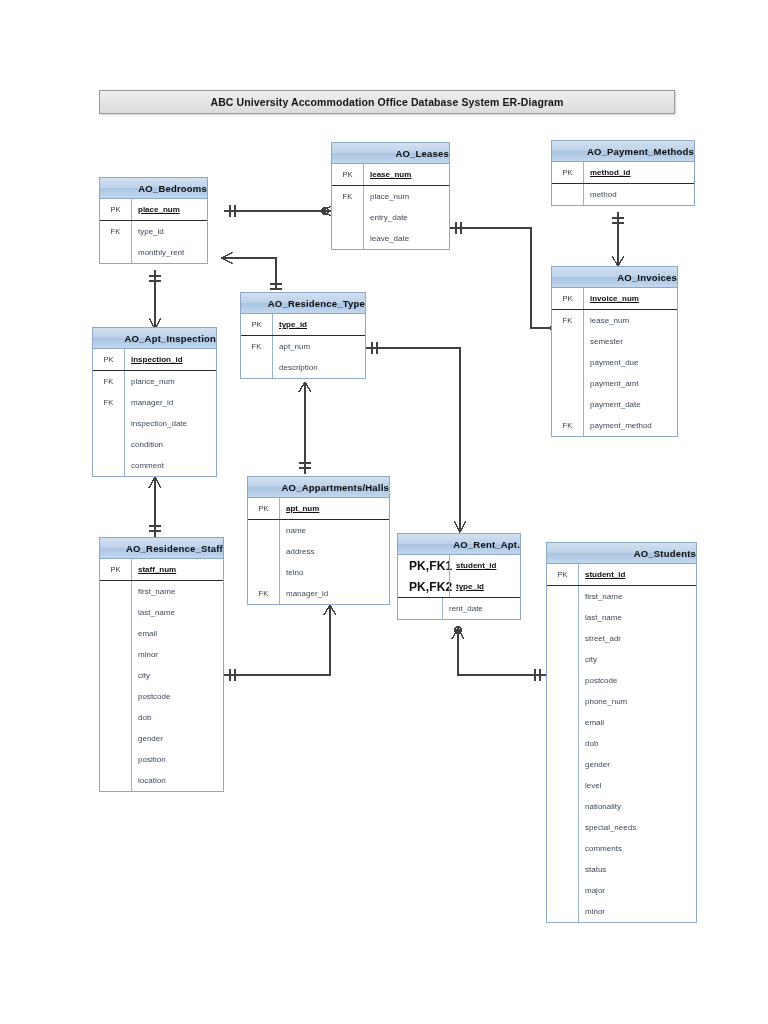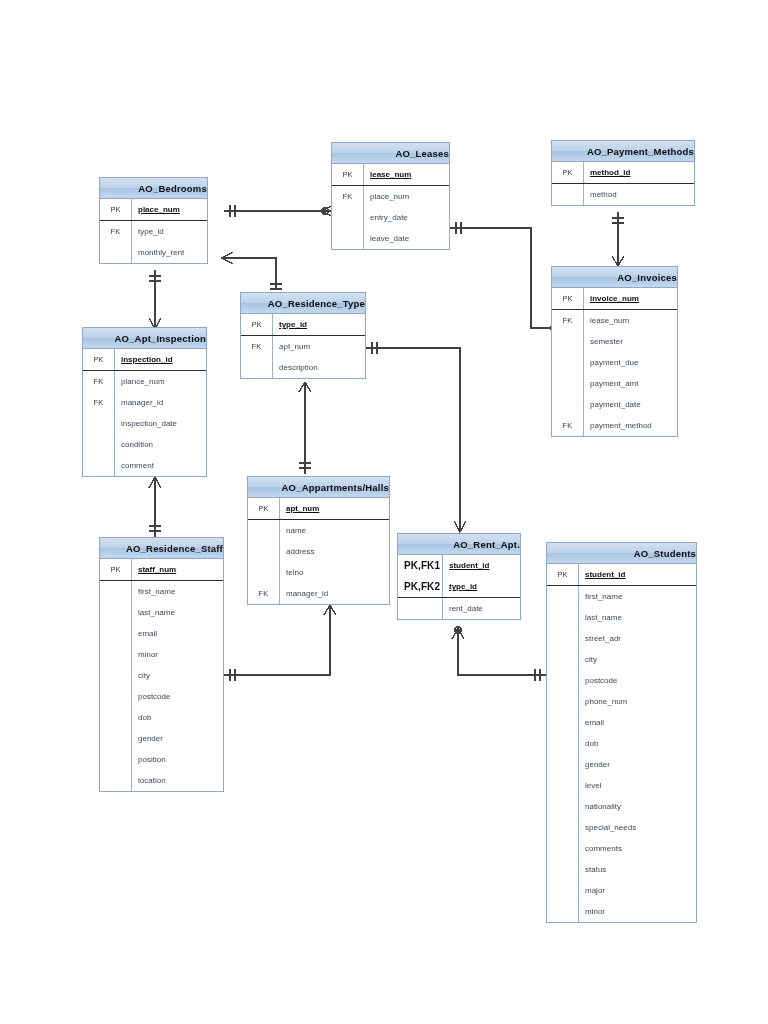--- a/index.html
+++ b/index.html
@@ -91,25 +91,26 @@
     min-width: 31px;
     text-align: center;
     font-size: 7.5px;
     color: #3b3b3b;
     letter-spacing: 0.1px;
     box-sizing: border-box;
   }
   .attr-key.wide {
     width: 44px;
     min-width: 44px;
-    font-size: 10px;
+    font-size: 12px;
     font-weight: bold;
     color: #111;
-    text-align: center;
+    text-align: right;
     padding-left: 4px;
+    margin-left: 7px;
   }
   .attr-name {
     flex: 1;
     font-size: 8px;
     color: #3d4a5c;
     padding-left: 6px;
     border-left: 1px solid #9bb2cc;
     height: 21px;
     line-height: 21px;
     box-sizing: border-box;
@@ -172,20 +173,23 @@
       <path d="M540,669 L540,681 M535,669 L535,681"></path>
       <circle cx="458" cy="630" r="3.1" fill="#ffffff"></circle>
       <path d="M452,639 L458,628 L464,639 M458,639 L458,628"></path>
 
       <path d="M155,480 L155,537"></path>
       <path d="M149,488 L155,477 L161,488 M155,488 L155,477"></path>
       <path d="M149,531 L161,531 M149,526 L161,526"></path>
     </g>
   </svg>
 
+  <div class="title-banner">
+    <span>ABC University Accommodation Office Database System ER-Diagram</span>
+  </div>
 
   <div class="entity" id="ent-ao_bedrooms" style="left:99px; top:177px; width:109px;">
       <div class="entity-header">
         <span>AO_Bedrooms</span>
       </div>
       <div class="attr-section pk-section">
         <div class="attr-row is-pk">
           <div class="attr-key">PK</div>
           <div class="attr-name">place_num</div>
         </div>
@@ -299,21 +303,21 @@
           <div class="attr-key">FK</div>
           <div class="attr-name">apt_num</div>
         </div>
         <div class="attr-row">
           <div class="attr-key"></div>
           <div class="attr-name">description</div>
         </div>
       </div>
     </div>
 
-  <div class="entity" id="ent-ao_apt_inspection" style="left:82px; top:327px; width:125px;">
+  <div class="entity" id="ent-ao_apt_inspection" style="left:92px; top:327px; width:125px;">
       <div class="entity-header">
         <span>AO_Apt_Inspection</span>
       </div>
       <div class="attr-section pk-section">
         <div class="attr-row is-pk">
           <div class="attr-key">PK</div>
           <div class="attr-name">inspection_id</div>
         </div>
       </div>
       <div class="attr-section">

